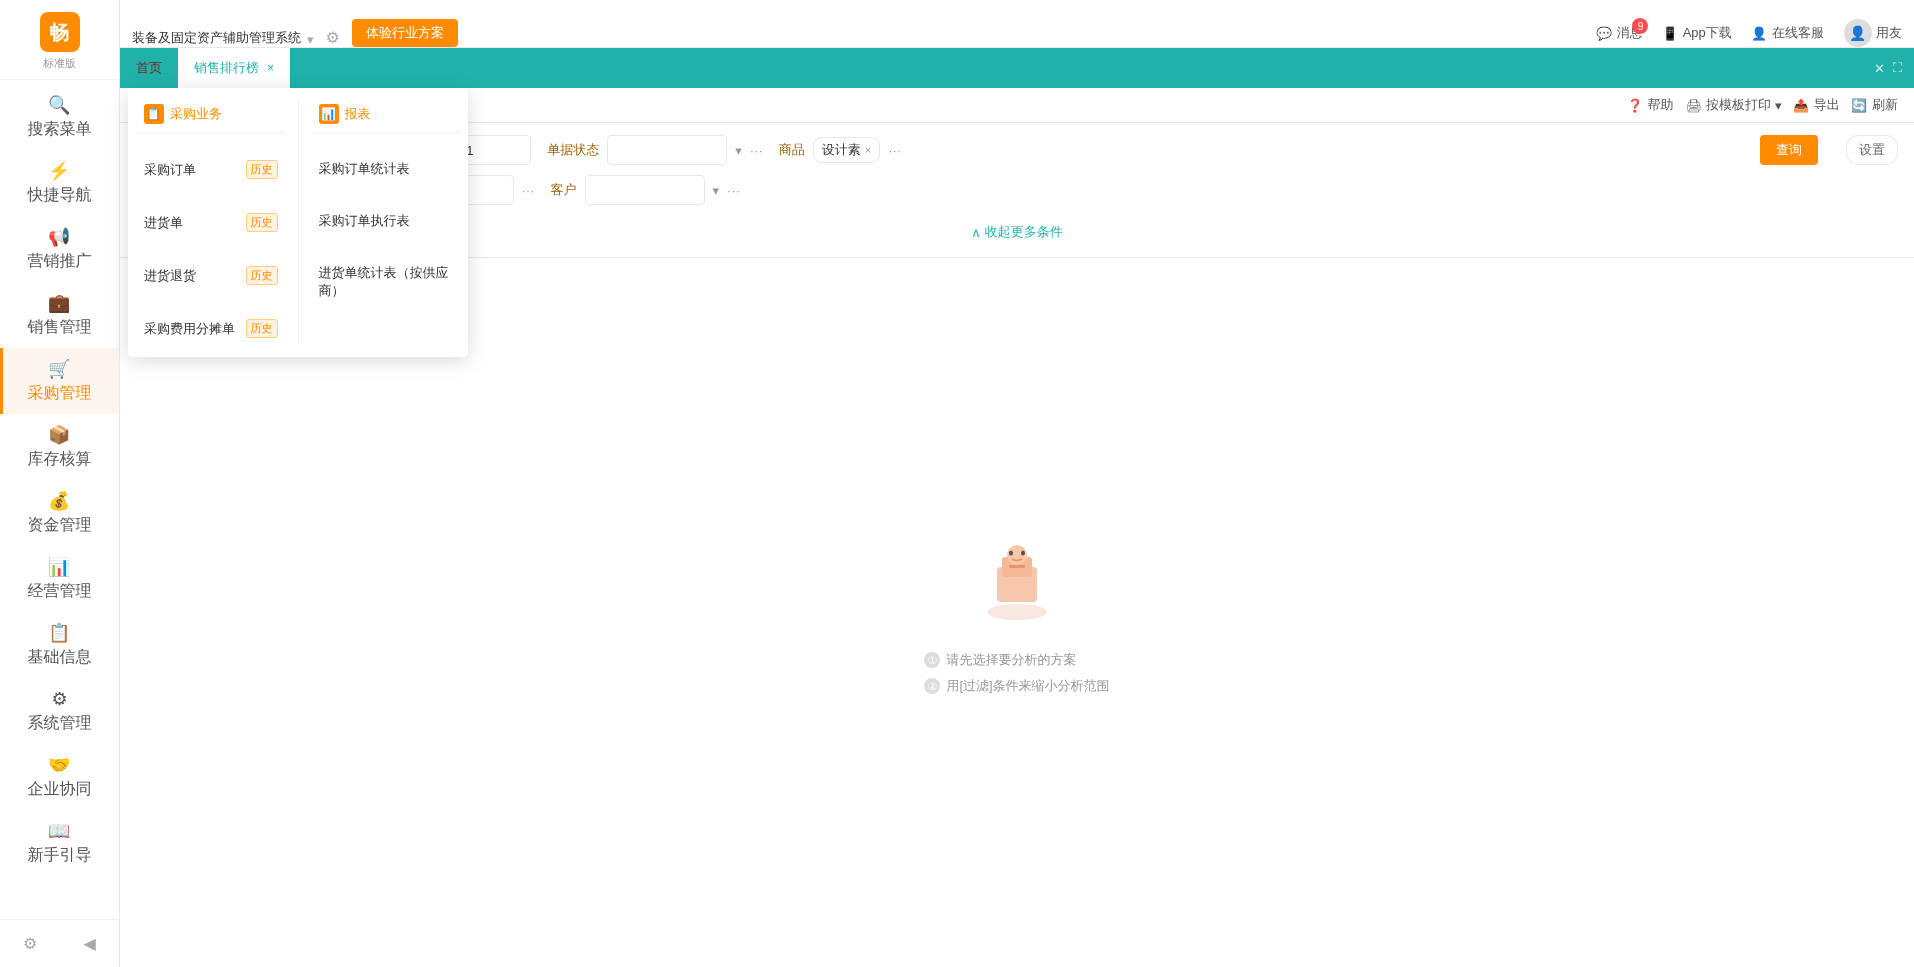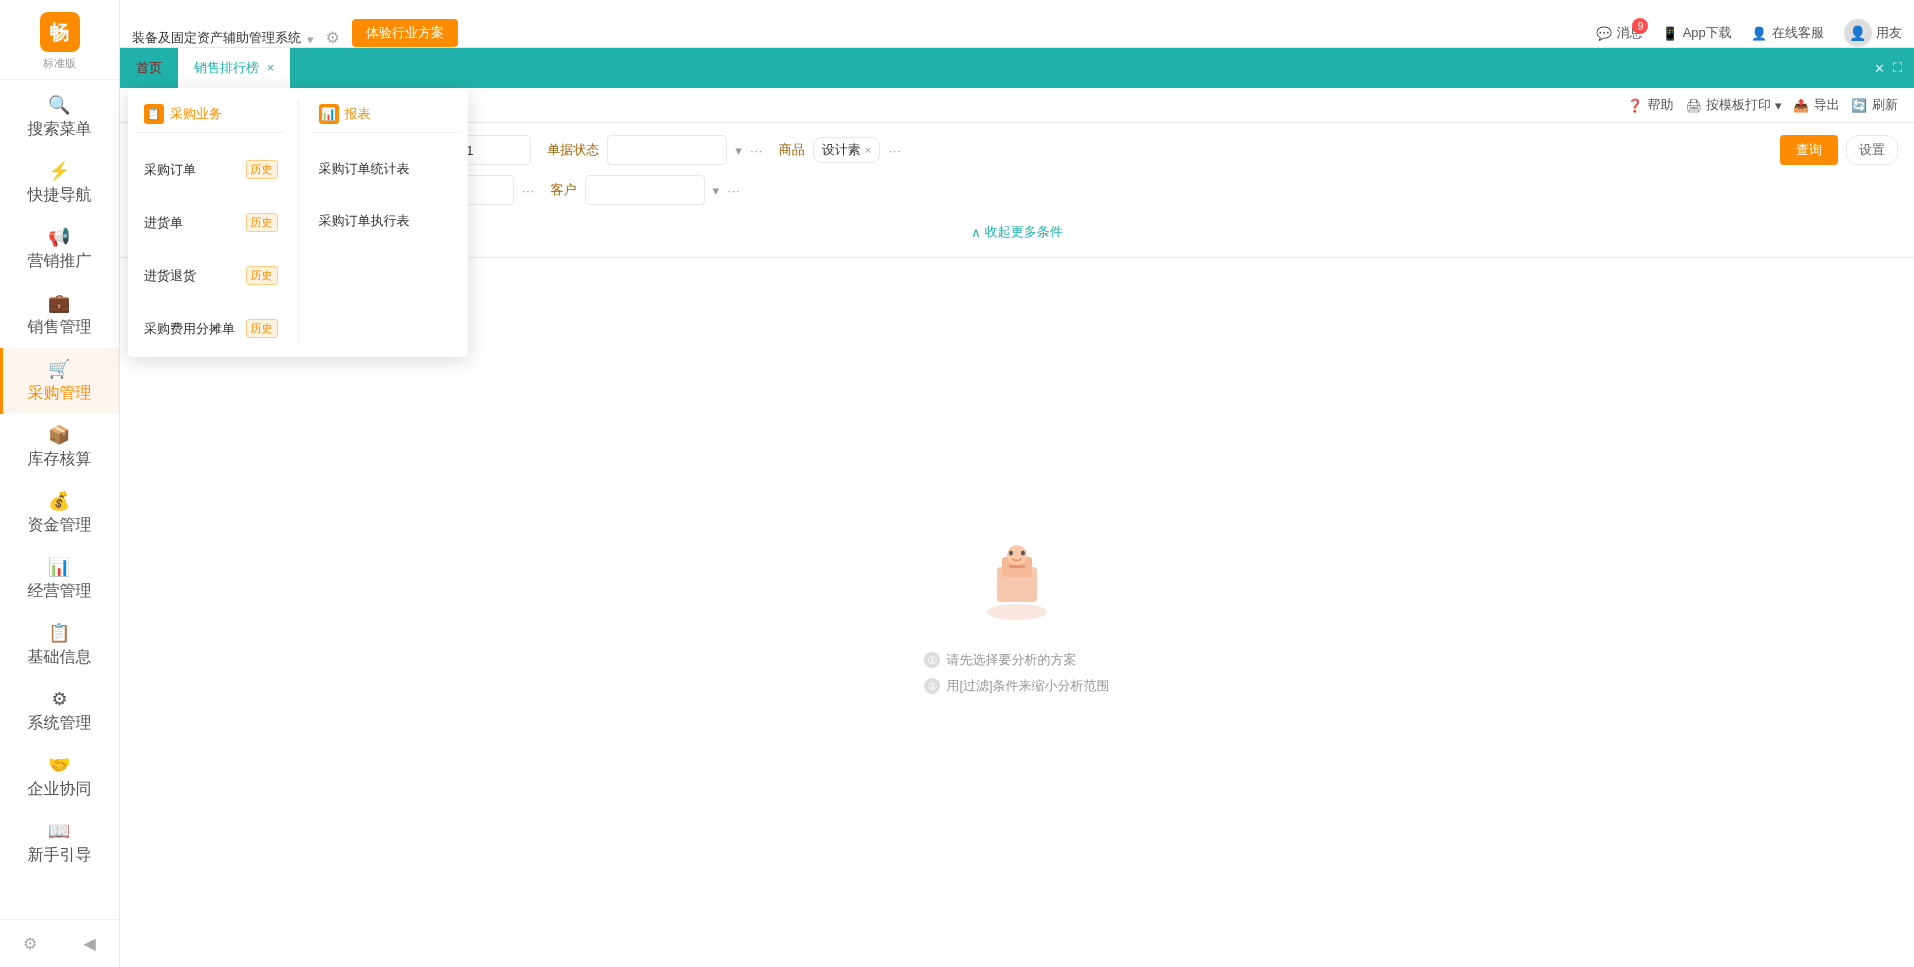--- a/index.html
+++ b/index.html
@@ -275,20 +275,21 @@
     }
     .action-btn-secondary {
       background: #fff;
       color: #666;
       border: 1px solid #e8e8e8;
       border-radius: 12px;
       padding: 5px 12px;
       cursor: pointer;
       font-size: 13px;
       height: 30px;
+      margin-left: 20px;
     }
     .toolbar-area {
       display: flex;
       align-items: center;
       gap: 12px;
       padding: 8px 16px;
       background: #fff;
       border-bottom: 1px solid #e8e8e8;
     }
     .toolbar-btn {
@@ -664,14 +665,17 @@
     <div class="dropdown-col-header">
       <div class="dropdown-col-icon">📊</div>
       <span>报表</span>
     </div>
     <div class="dropdown-item">
       <span>采购订单统计表</span>
     </div>
     <div class="dropdown-item">
       <span>采购订单执行表</span>
     </div>
+    <div class="dropdown-item">
+      <span>进货单统计表（按供应商）</span>
+    </div>
   </div>
 </div>
 
 </body></html>

